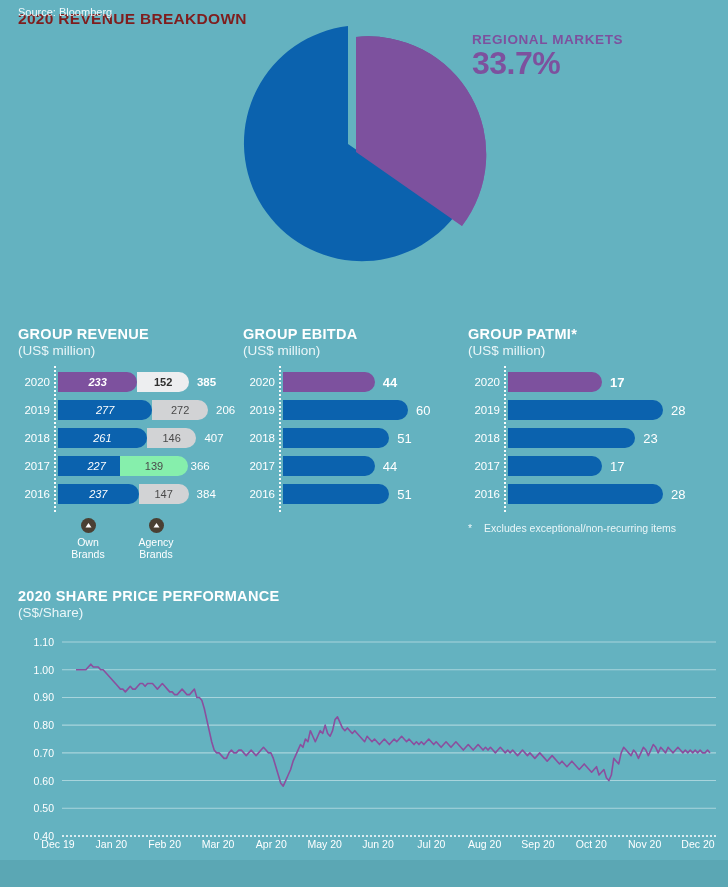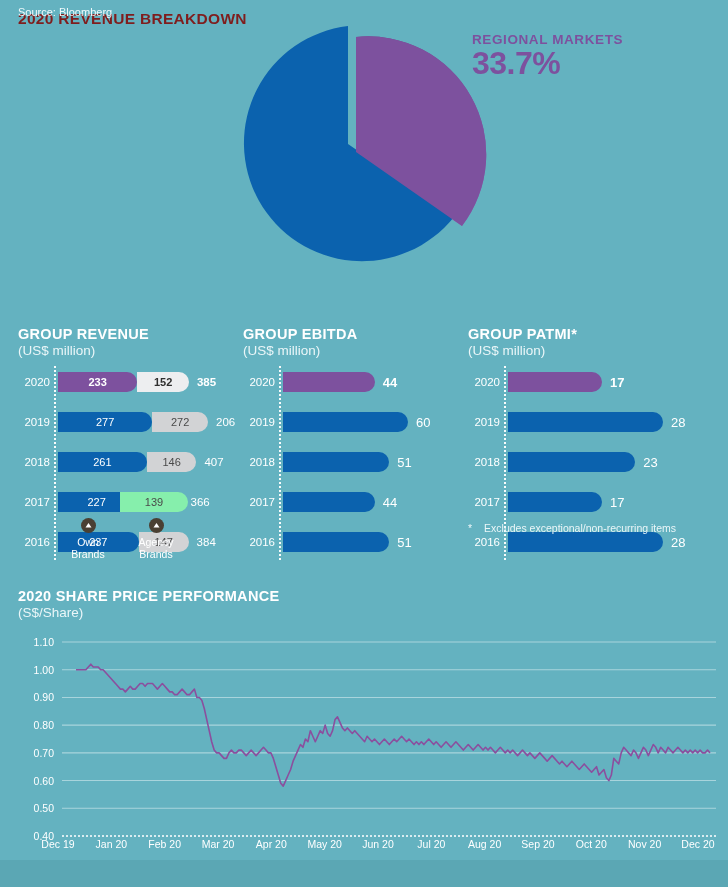--- a/index.html
+++ b/index.html
@@ -32,25 +32,25 @@
   #blk-rev{left:18px;top:326px;width:215px;}
   #blk-ebt{left:243px;top:326px;width:205px;}
   #blk-pat{left:468px;top:326px;width:250px;}
 
   .blk-head{font-size:14.5px;font-weight:bold;letter-spacing:.3px;color:#fff;}
   .blk-unit{font-size:13.5px;color:#eaf6f8;margin-top:1px;}
 
   .bars{position:relative;margin-top:14px;}
   .baseline{position:absolute;left:36px;top:-6px;bottom:-8px;width:0;
     border-left:2px dotted #ffffff;opacity:.95;}
-  .row{position:relative;height:20px;margin-bottom:20px;display:flex;align-items:center;}
+  .row{position:relative;height:20px;margin-bottom:8px;display:flex;align-items:center;}
   .yr{width:32px;text-align:right;font-size:11.5px;color:#ffffff;padding-right:8px;flex:0 0 auto;}
   .track{position:relative;height:20px;flex:1 1 auto;}
   .seg{position:absolute;top:0;height:20px;display:flex;align-items:center;}
-  .seg-a{left:0;border-radius:0 10px 10px 0;}
+  .seg-a{left:0;border-radius:0 10px 10px 0;font-style:italic;}
   .seg-b{border-radius:0 10px 10px 0;}
   .seg span{width:100%;text-align:center;font-size:11px;}
   .seg-a span{color:#ffffff;}
   .seg-b span{color:#4a4a4a;}
   .hl .seg-a span,.hl .seg-b span{font-weight:bold;}
   .hl .seg-a span{color:#ffffff;}
   .hl .seg-b span{color:#2f2f2f;}
   .total{position:absolute;top:0;height:20px;display:flex;align-items:center;
     font-size:11.5px;color:#ffffff;}
   .hl .total{font-weight:bold;}

